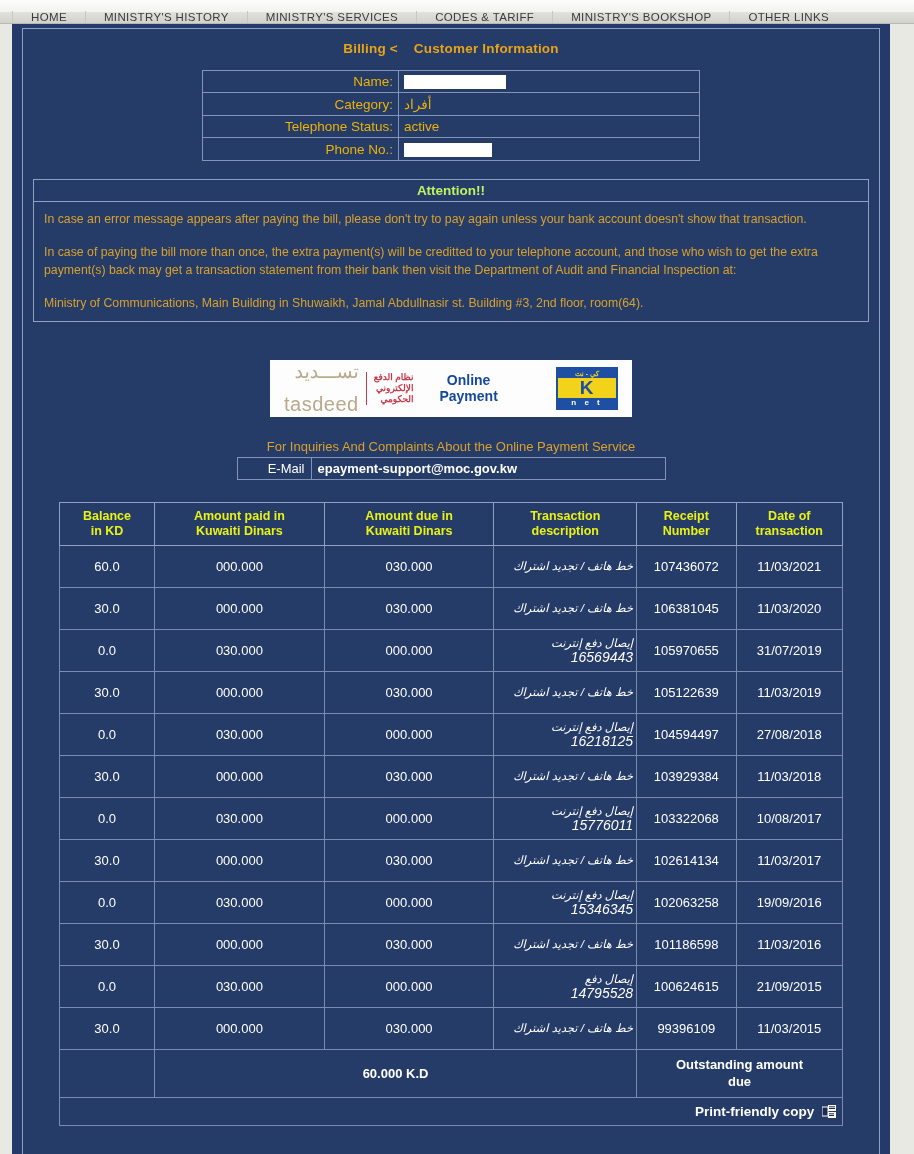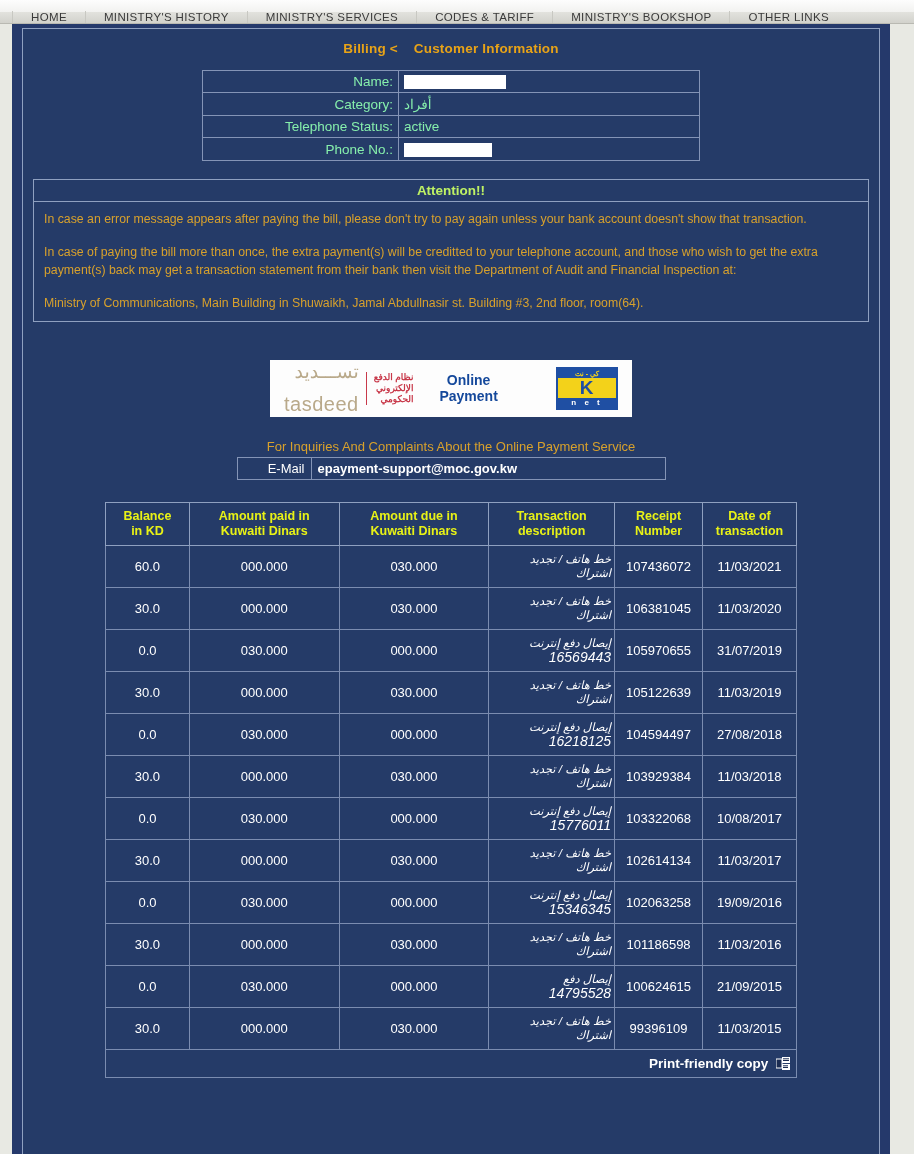--- a/index.html
+++ b/index.html
@@ -73,21 +73,21 @@
   
   .cust-table {
     border-collapse: collapse;
     margin: 4px auto 0 auto;
     width: 498px;
     border: 1px solid #8fa0c0;
   }
   .cust-table td {
     border: 1px solid #8494b6;
     font-size: 13.5px;
-    color: #86efac;
+    color: #eab308;
     padding: 3px 5px;
     height: 22px;
   }
   .cust-label {
     text-align: right;
     width: 196px;
     white-space: nowrap;
   }
   .cust-value { text-align: left; }
   .redact {
@@ -219,21 +219,21 @@
     padding: 3px 6px;
     height: 20px;
   }
   .email-label { text-align: right; width: 74px; }
   .email-value { text-align: left; width: 354px; font-weight: bold; }
 
   
   .tx-wrap { display: flex; justify-content: center; margin-top: 22px; }
   .tx-table {
     border-collapse: collapse;
-    width: 692px;
+    width: 784px;
     border: 1px solid #8fa0c0;
   }
   .tx-table th {
     border: 1px solid #8fa0c0;
     color: #e8f216;
     font-size: 12.5px;
     font-weight: bold;
     line-height: 15px;
     padding: 6px 4px;
     text-align: center;
@@ -511,20 +511,28 @@
             <tr>
               <td class="c-balance">30.0</td>
               <td class="c-paid">000.000</td>
               <td class="c-due">030.000</td>
               <td class="c-desc desc-cell"><span>خط هاتف / تجديد اشتراك</span></td>
               <td class="c-receipt">99396109</td>
               <td class="c-date">11/03/2015</td>
             </tr>
           </tbody>
         <tfoot>
+          <tr class="total-row">
+            <td></td>
+            <td colspan="3" class="total-amount">60.000 K.D</td>
+            <td colspan="2" class="total-label">
+              <span>Outstanding amount</span><br>
+              <span>due</span>
+            </td>
+          </tr>
           <tr class="print-row">
             <td colspan="6">
               <span>Print-friendly copy</span>
               <span class="print-icon">
                 <svg viewBox="0 0 14 13" width="14" height="13" xmlns="http://www.w3.org/2000/svg">
                   <rect x="0" y="2" width="6" height="9" fill="#1b2c52" stroke="#ffffff" stroke-width="1"></rect>
                   <rect x="6" y="0" width="8" height="6" fill="#ffffff"></rect>
                   <rect x="7" y="1.3" width="6" height="1" fill="#1b2c52"></rect>
                   <rect x="7" y="3" width="6" height="1" fill="#1b2c52"></rect>
                   <rect x="6" y="7" width="8" height="6" fill="#ffffff"></rect>

